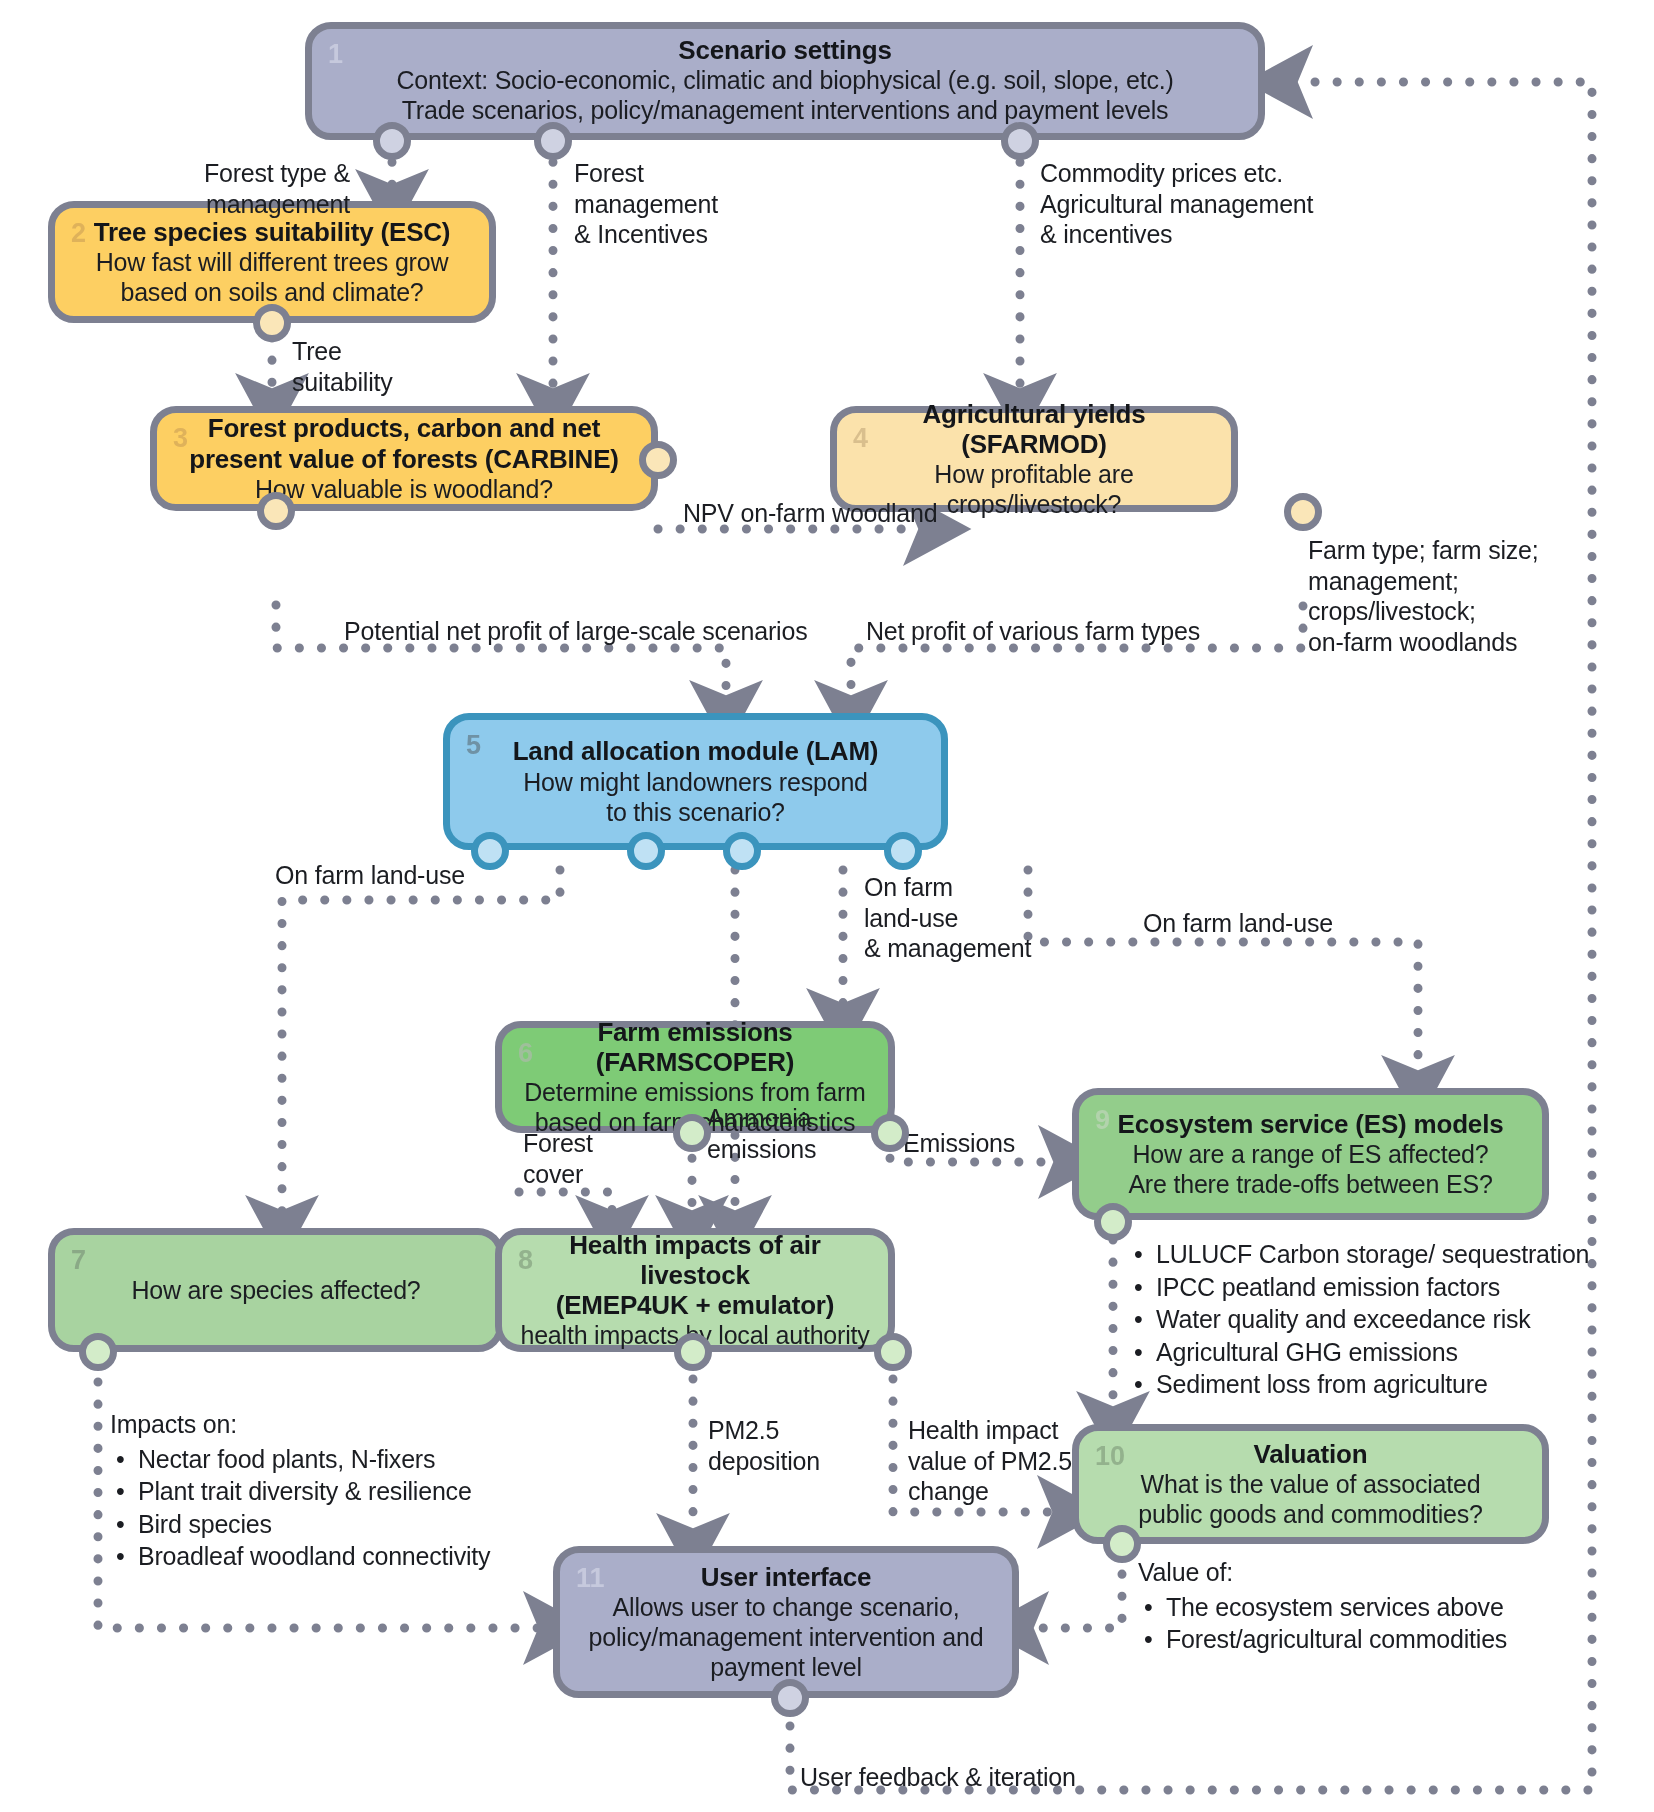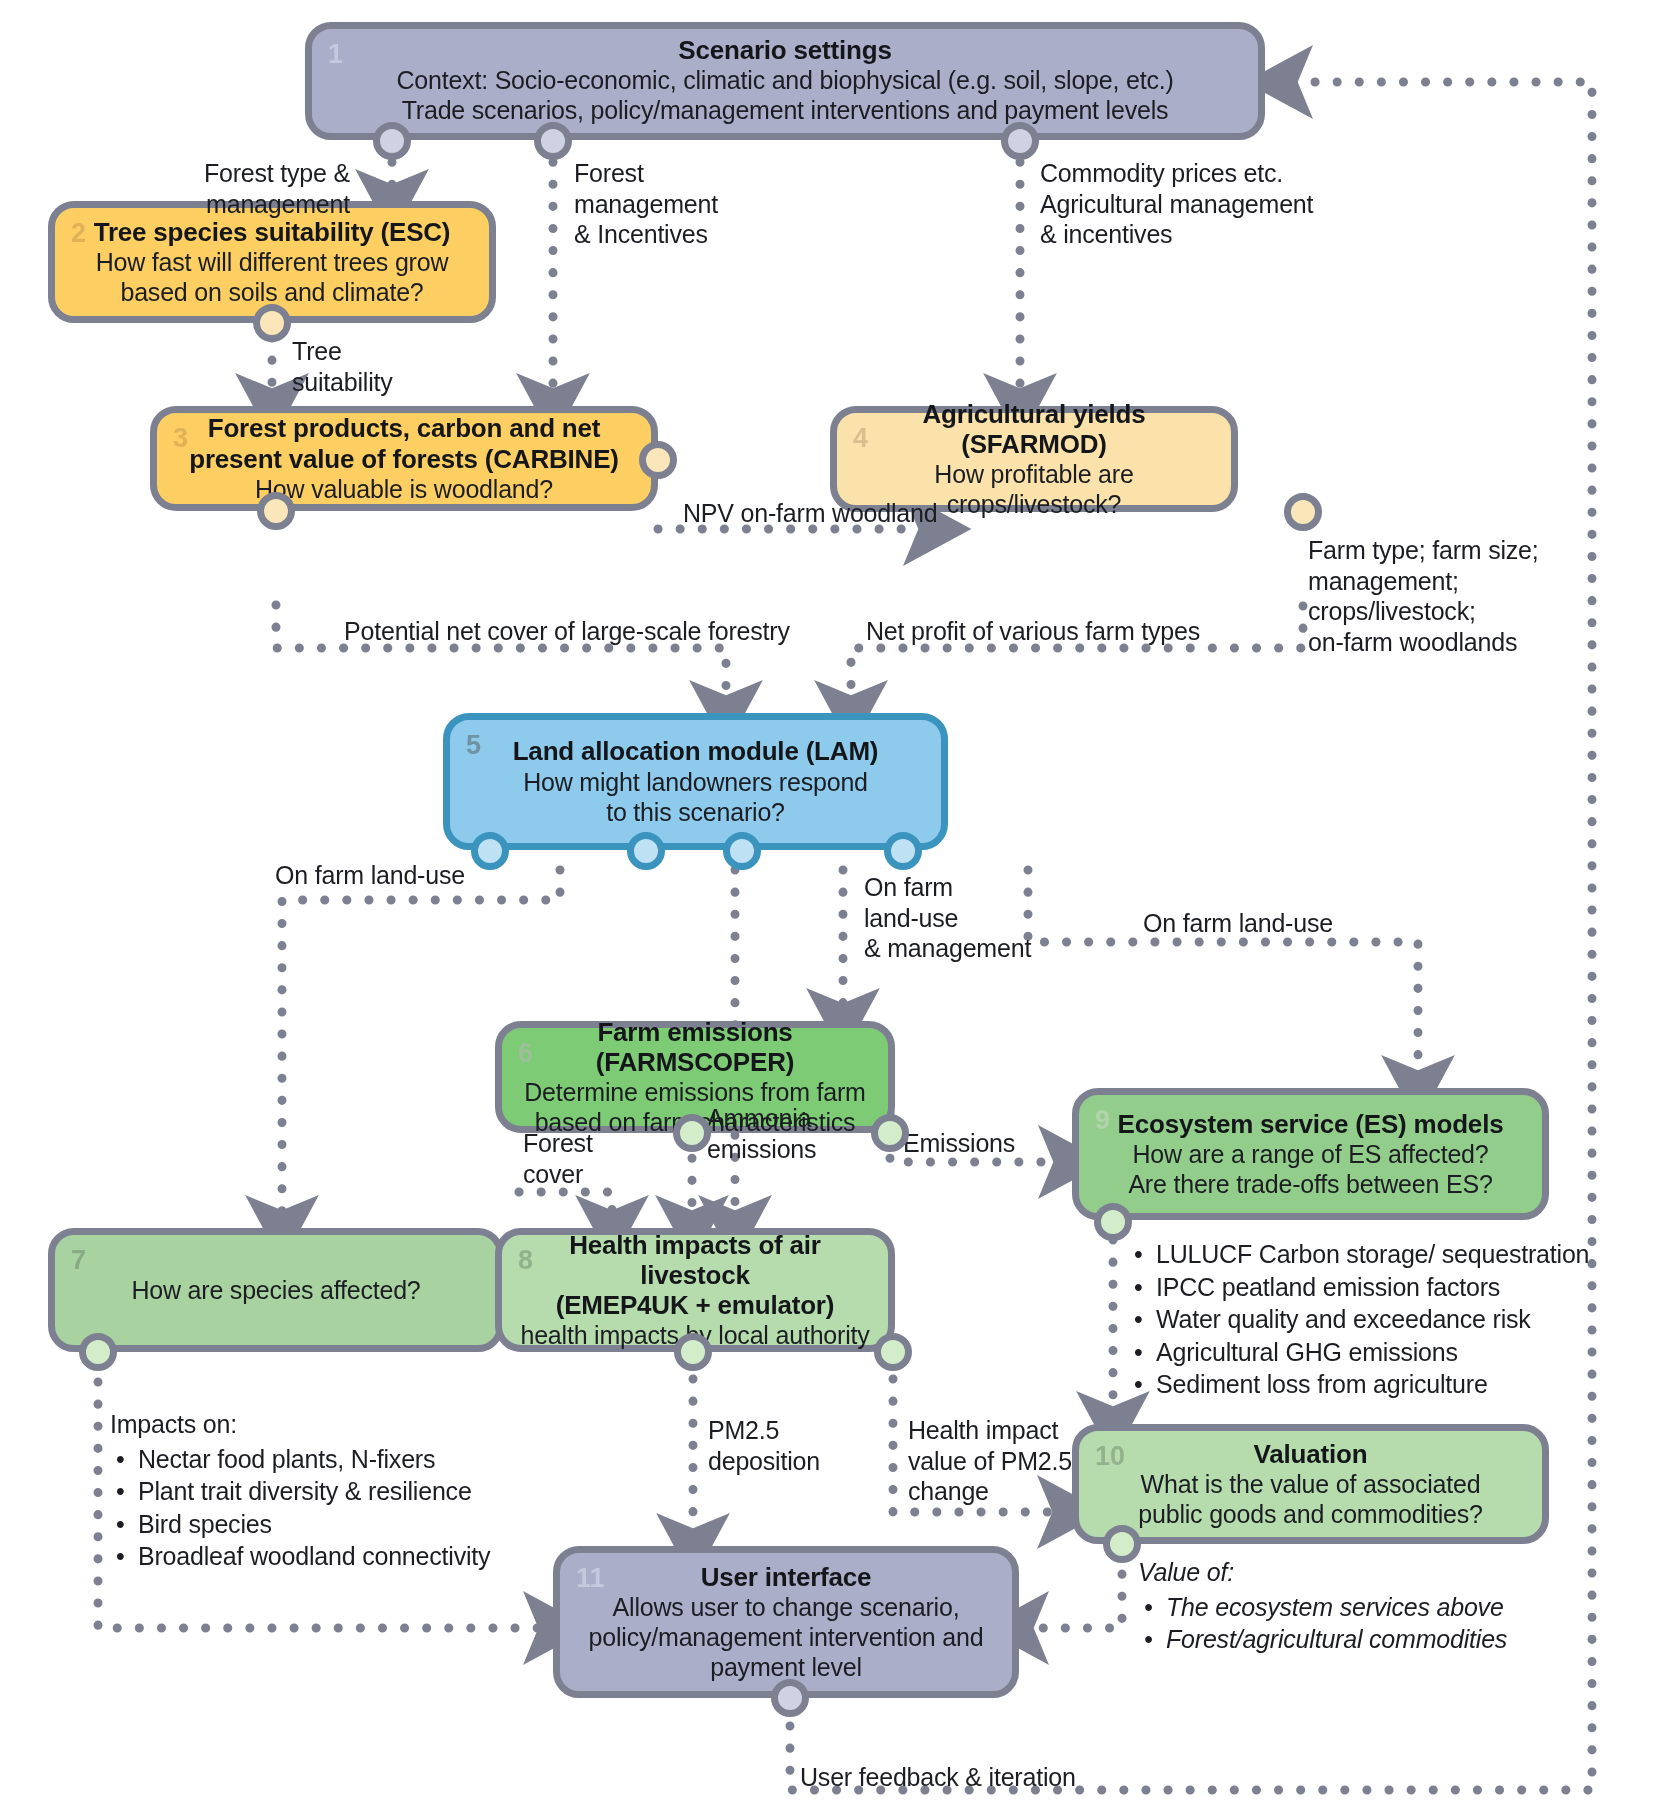--- a/index.html
+++ b/index.html
@@ -281,21 +281,21 @@
 
   <div class="lbl" style="left:1040px;top:158px;">Commodity prices etc.
 Agricultural management
 &amp; incentives</div>
 
   <div class="lbl" style="left:292px;top:336px;">Tree
 suitability</div>
 
   <div class="lbl" style="left:683px;top:498px;">NPV on-farm woodland</div>
 
-  <div class="lbl" style="left:344px;top:616px;">Potential net cover of large-scale forestry</div>
+  <div class="lbl" style="left:344px;top:616px;">Potential net profit of large-scale scenarios</div>
 
   <div class="lbl" style="left:866px;top:616px;">Net profit of various farm types</div>
 
   <div class="lbl" style="left:1308px;top:535px;">Farm type; farm size;
 management;
 crops/livestock;
 on-farm woodlands</div>
 
   <div class="lbl" style="left:275px;top:860px;">On farm land-use</div>
 
@@ -335,21 +335,21 @@
   <div class="bullets" style="left:110px;top:1408px;">
     <div style="margin-bottom:2px;">Impacts on:</div>
     <ul>
       <li>Nectar food plants,  N-fixers</li>
       <li>Plant trait diversity &amp; resilience</li>
       <li>Bird species</li>
       <li>Broadleaf woodland connectivity</li>
     </ul>
   </div>
 
-  <div class="bullets" style="left:1138px;top:1556px;font-style:italic;">
+  <div class="bullets" style="left:1138px;top:1556px;">
     <div style="margin-bottom:2px;">Value of:</div>
     <ul>
       <li>The ecosystem services above</li>
       <li>Forest/agricultural commodities</li>
     </ul>
   </div>
 
 </div>
 
 </body></html>

